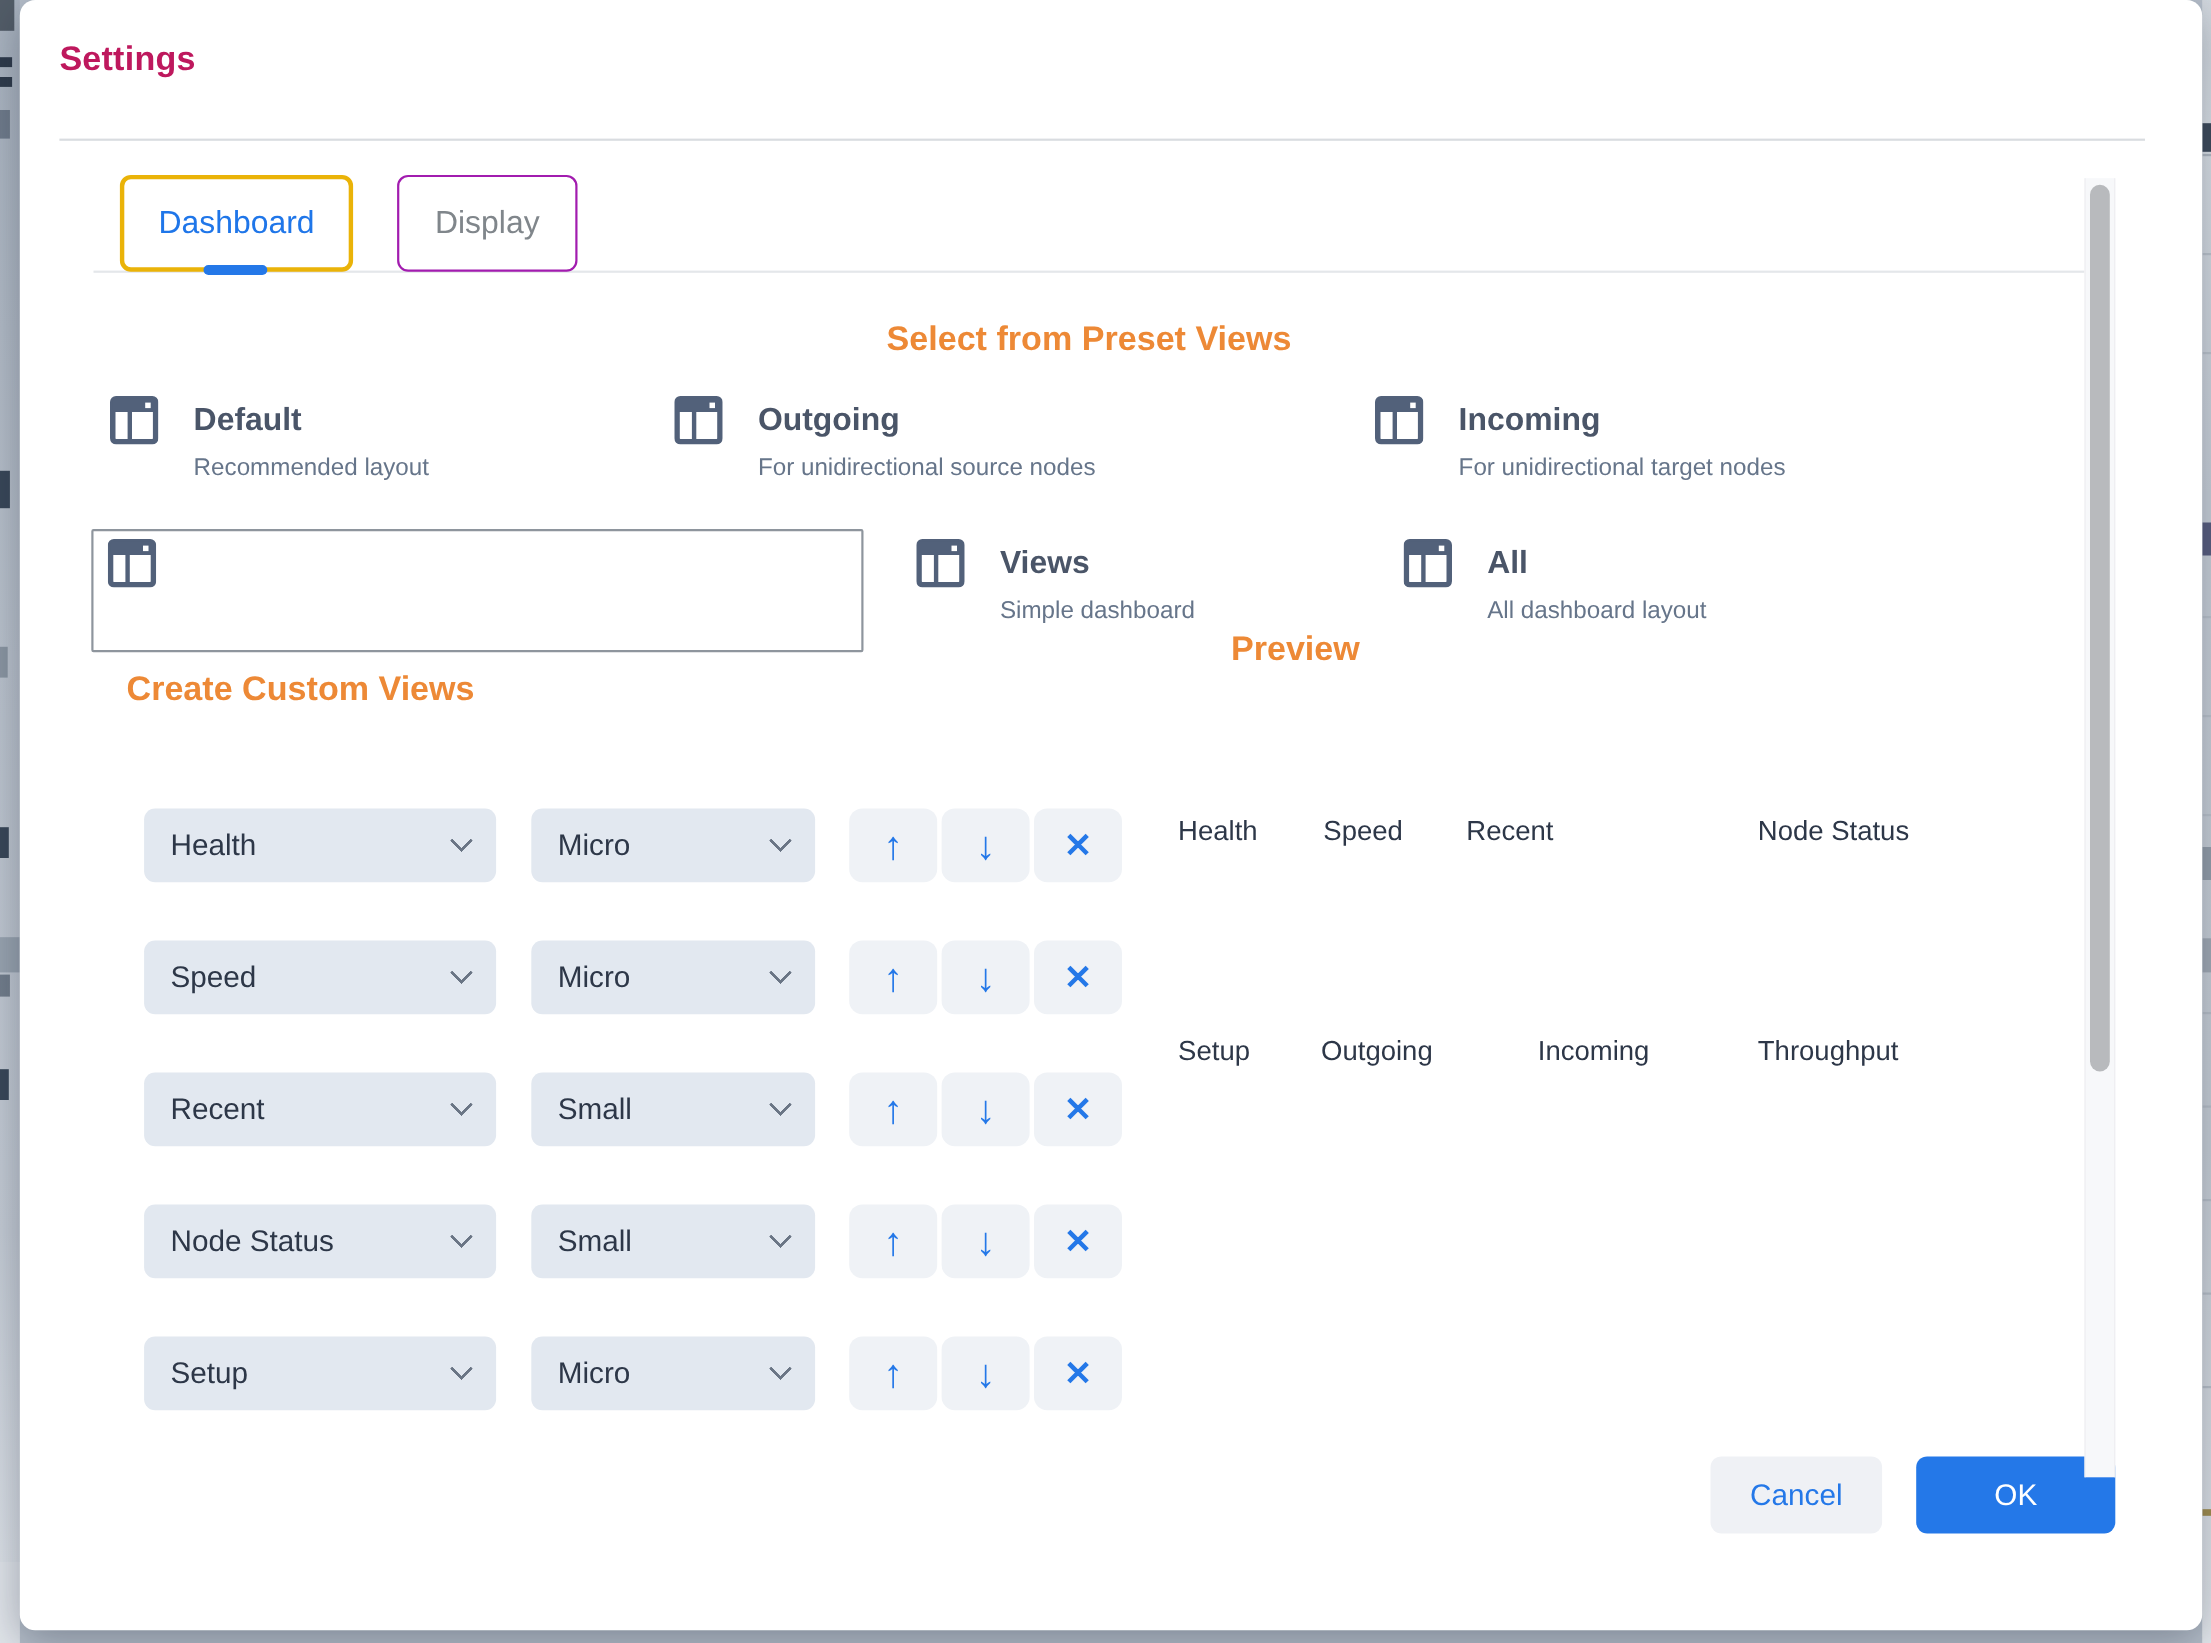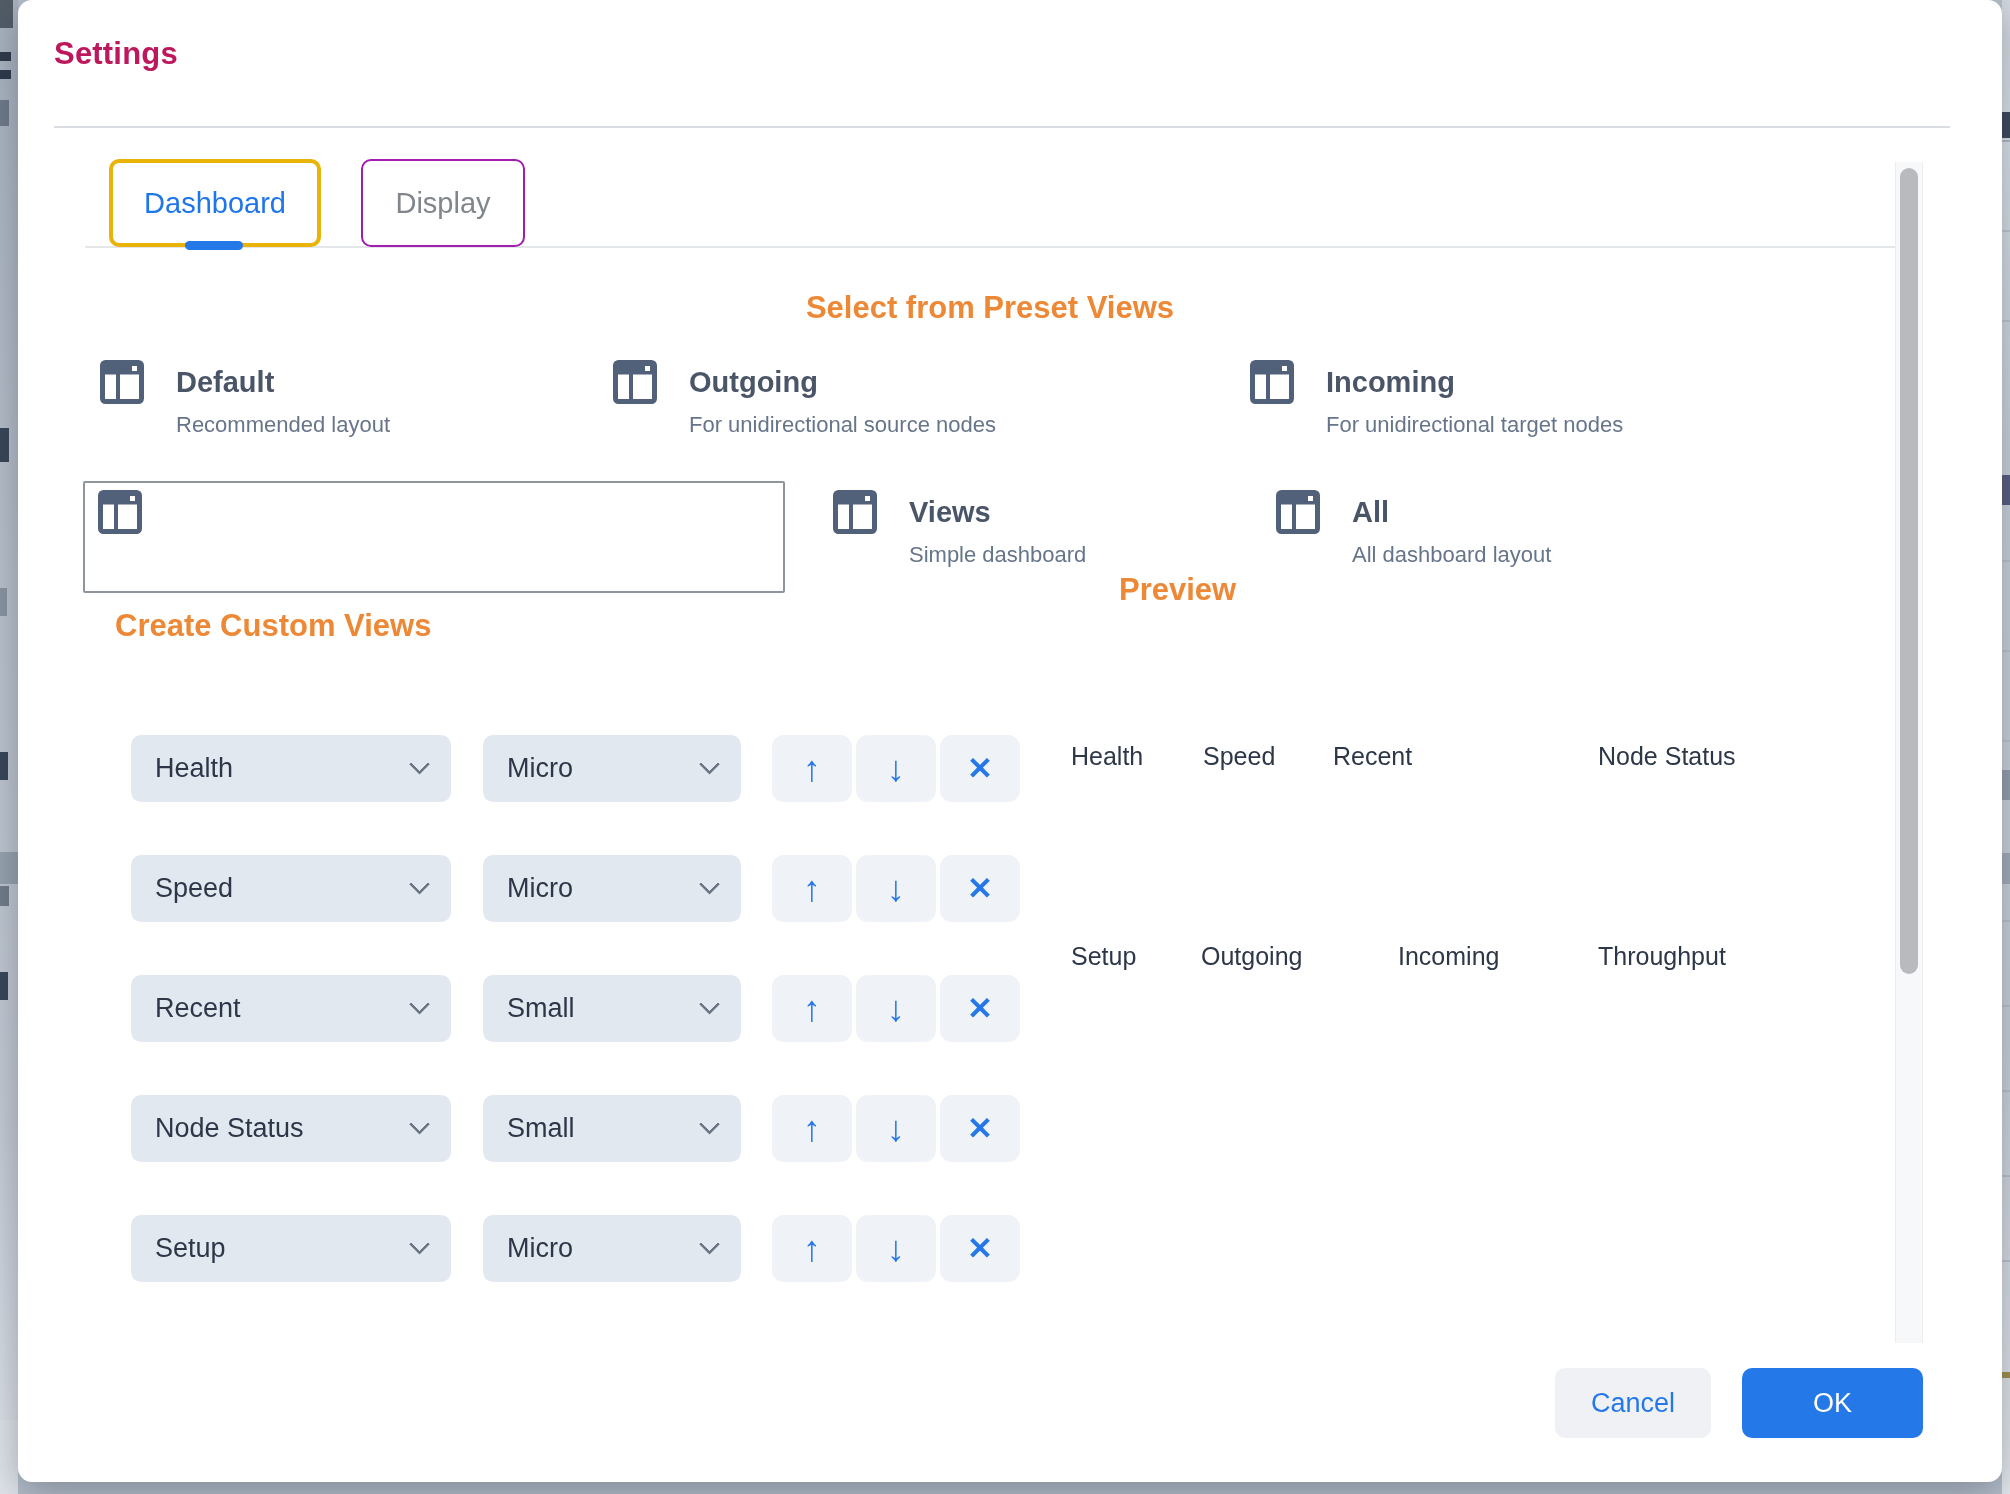--- a/index.html
+++ b/index.html
@@ -56,21 +56,21 @@
   .ctl-up   { margin-left:31px; }
   .ctl-down { margin-left:4px; }
   .ctl-x    { margin-left:4px; }
   .ctl .glyph { font-size:36px; font-weight:700; line-height:1; }
   .ctl-x .glyph { font-size:31px; font-weight:800; }
 
   
   .preview-label { position:absolute; font-size:25px; color:#2D3748; white-space:nowrap; }
 
   
-  .btn { position:absolute; top:1368px; height:70px; border:none; border-radius:10px;
+  .btn { position:absolute; top:1324px; height:70px; border:none; border-radius:10px;
          font-family:"Liberation Sans",sans-serif; font-size:27px; display:flex; align-items:center; justify-content:center; }
   .btn-cancel { left:1537px; width:156px; background:#EFF1F5; color:#2478E8; }
   .btn-ok     { left:1724px; width:181px; background:#2478E8; color:#ffffff; font-weight:500; }
 
   
   .scrollbar-track { position:absolute; left:1877px; top:162px; width:28px; height:1181px;
                      background:#f7f8fa; border-left:1px solid #ededf0; border-right:1px solid #ededf0; }
   .scrollbar-thumb { position:absolute; left:4px; top:6px; width:18px; height:806px; border-radius:9px; background:#b8babd; }
 </style>
 </head>

